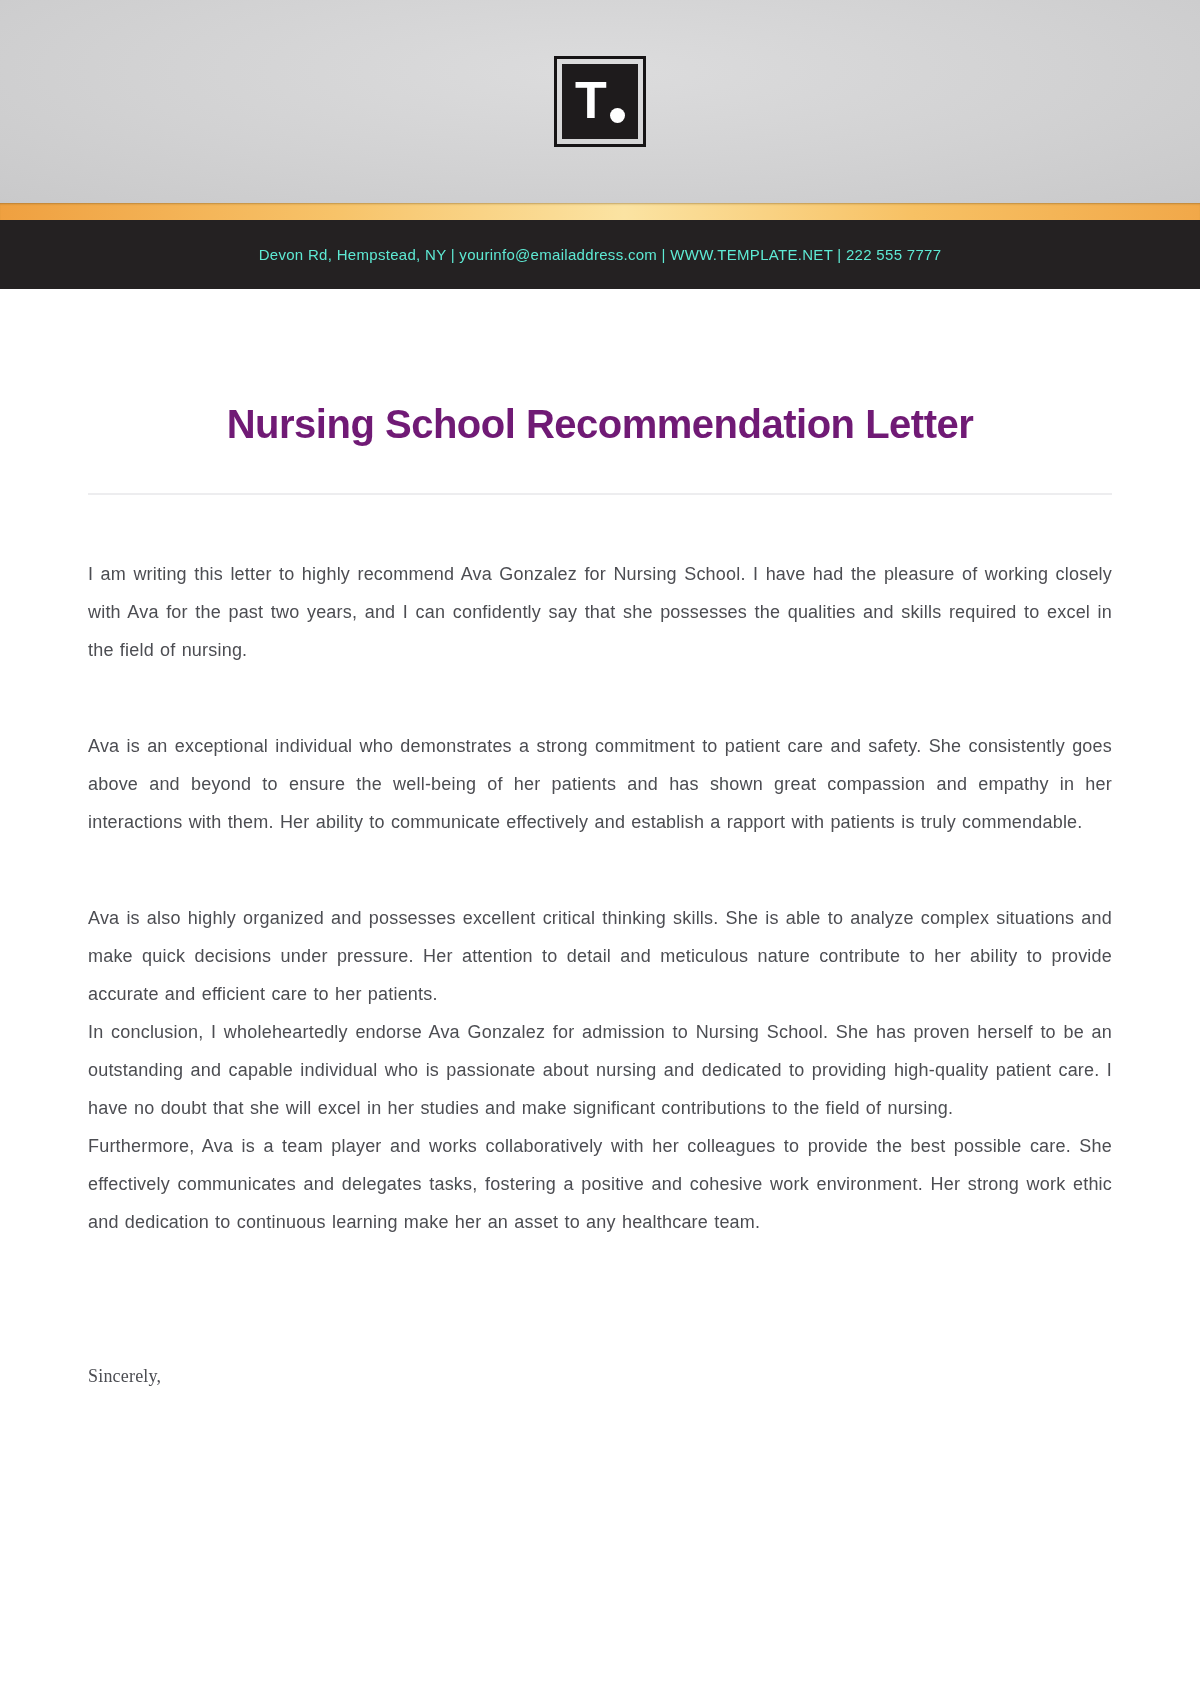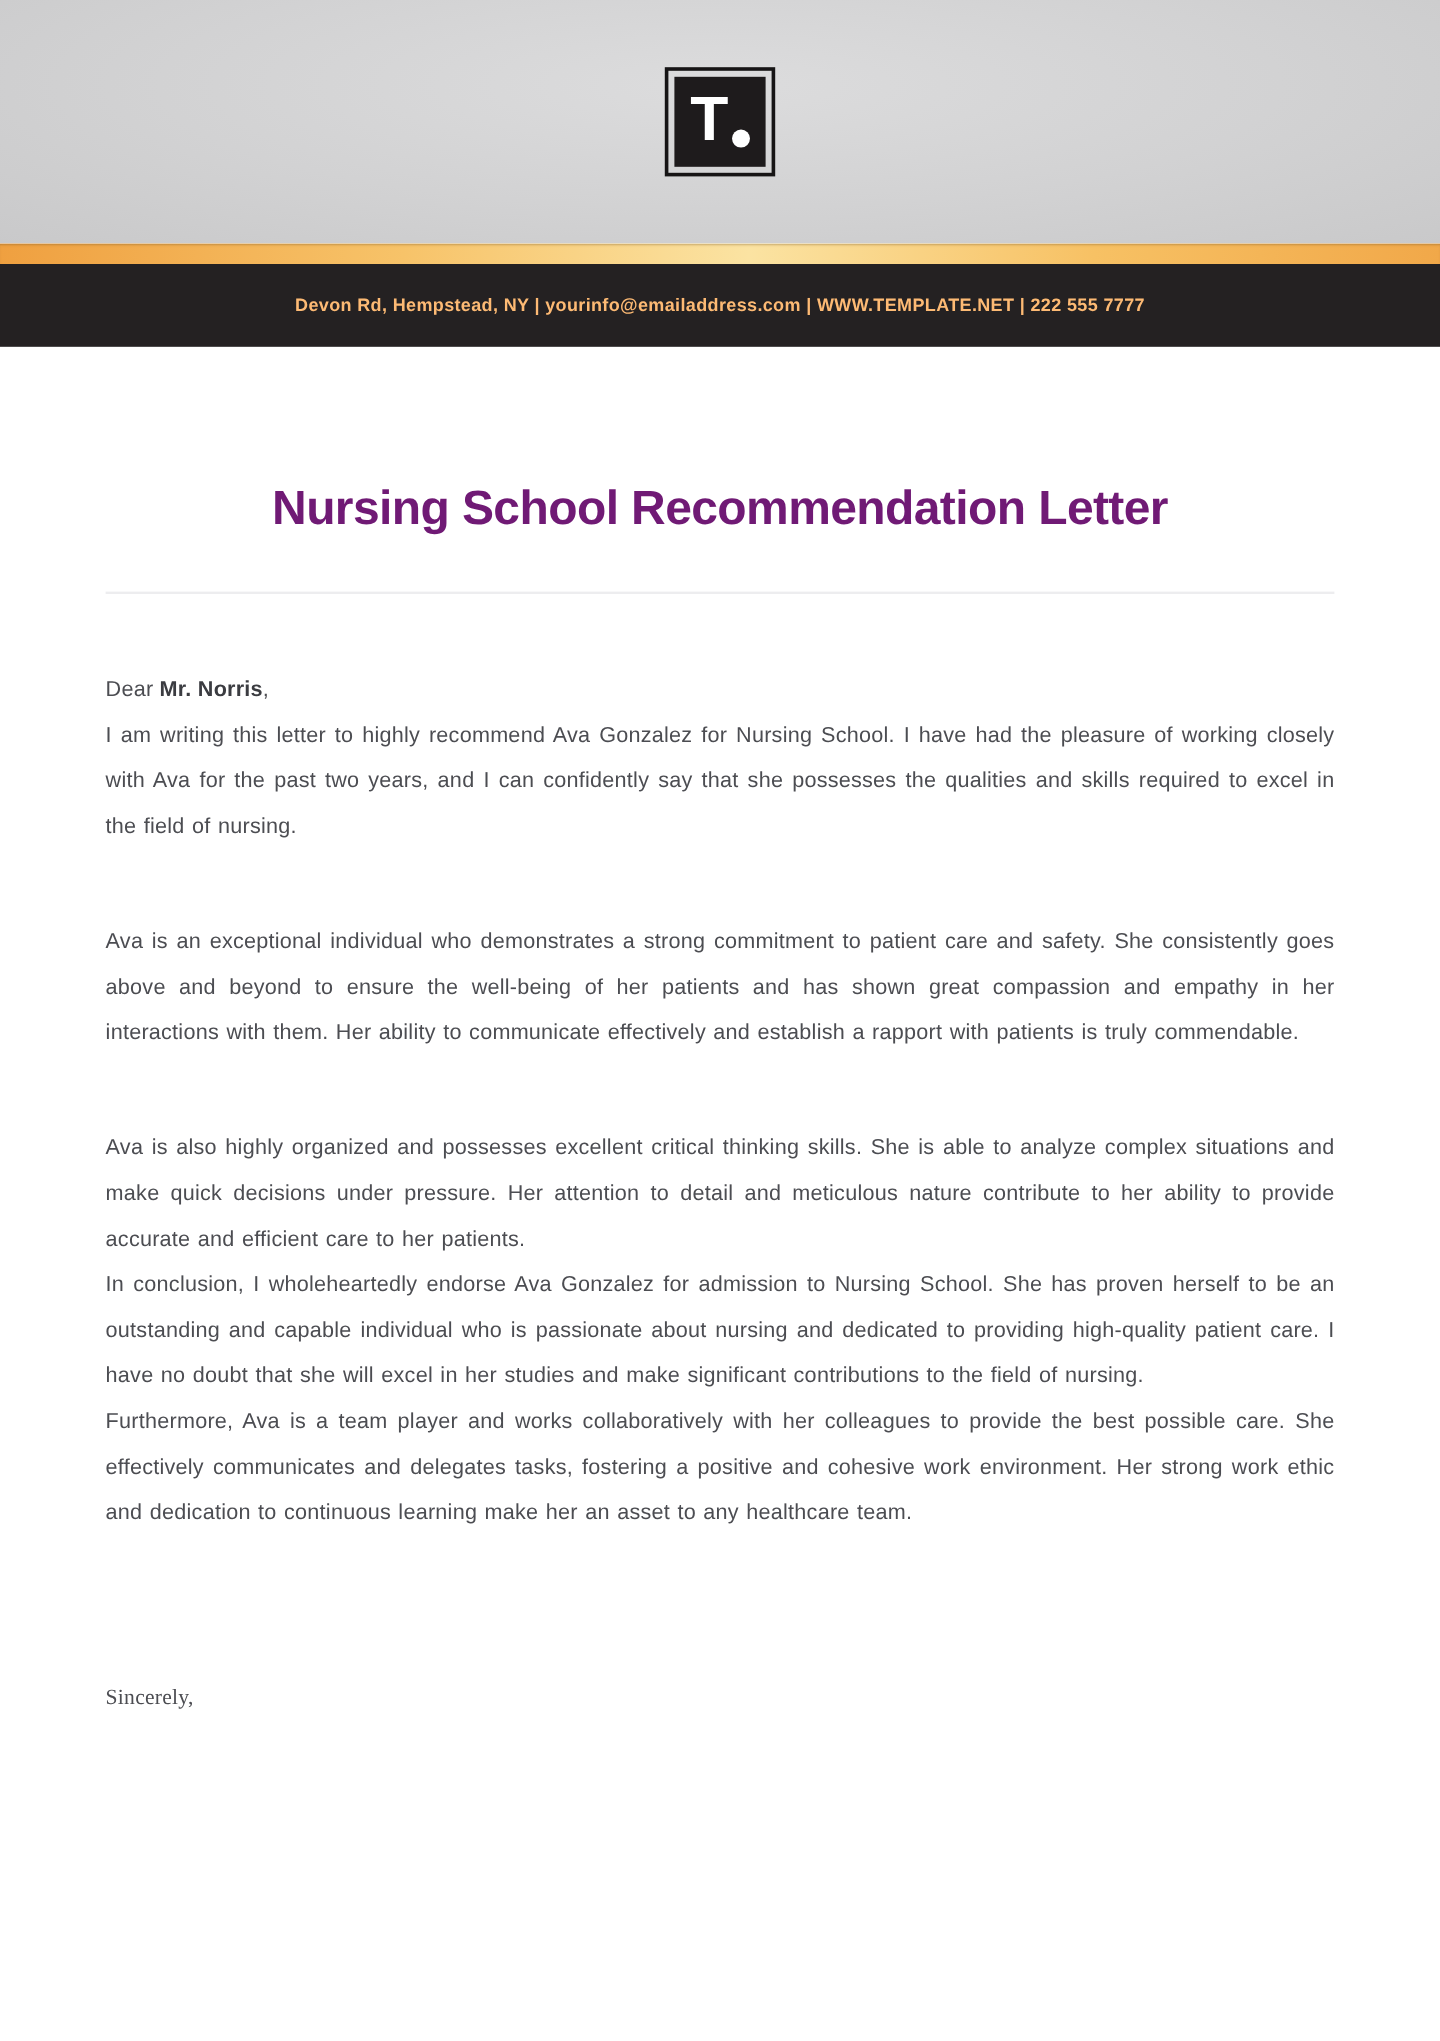--- a/index.html
+++ b/index.html
@@ -71,23 +71,23 @@
   
   .contact-bar {
     height: 69px;
     flex: 0 0 auto;
     background: #242122;
     display: flex;
     align-items: center;
     justify-content: center;
   }
   .contact-text {
-    color: #fdba74;
+    color: #5eead4;
     font-size: 15px;
-    font-weight: 700;
+    font-weight: 400;
     letter-spacing: 0.3px;
   }
 
   
   .letter {
     padding: 0 88px;
     flex: 1 1 auto;
   }
   .letter-title {
     margin-top: 112px;
@@ -154,21 +154,20 @@
 
   <div class="letter">
 
     <h1 class="letter-title">Nursing School Recommendation Letter</h1>
 
     <div class="divider"></div>
 
     <div class="recipient">
     </div>
 
-    <p class="salutation"><span>Dear </span><strong>Mr. Norris</strong><span>,</span></p>
 
     <p class="body-par">I am writing this letter to highly recommend Ava Gonzalez for Nursing School. I have had the pleasure of working closely with Ava for the past two years, and I can confidently say that she possesses the qualities and skills required to excel in the field of nursing.</p>
     <p class="body-par gap-above">Ava is an exceptional individual who demonstrates a strong commitment to patient care and safety. She consistently goes above and beyond to ensure the well-being of her patients and has shown great compassion and empathy in her interactions with them. Her ability to communicate effectively and establish a rapport with patients is truly commendable.</p>
     <p class="body-par gap-above">Ava is also highly organized and possesses excellent critical thinking skills. She is able to analyze complex situations and make quick decisions under pressure. Her attention to detail and meticulous nature contribute to her ability to provide accurate and efficient care to her patients.</p>
     <p class="body-par">In conclusion, I wholeheartedly endorse Ava Gonzalez for admission to Nursing School. She has proven herself to be an outstanding and capable individual who is passionate about nursing and dedicated to providing high-quality patient care. I have no doubt that she will excel in her studies and make significant contributions to the field of nursing.</p>
     <p class="body-par">Furthermore, Ava is a team player and works collaboratively with her colleagues to provide the best possible care. She effectively communicates and delegates tasks, fostering a positive and cohesive work environment. Her strong work ethic and dedication to continuous learning make her an asset to any healthcare team.</p>
 
     <p class="closing">Sincerely,</p>
 
   </div>

